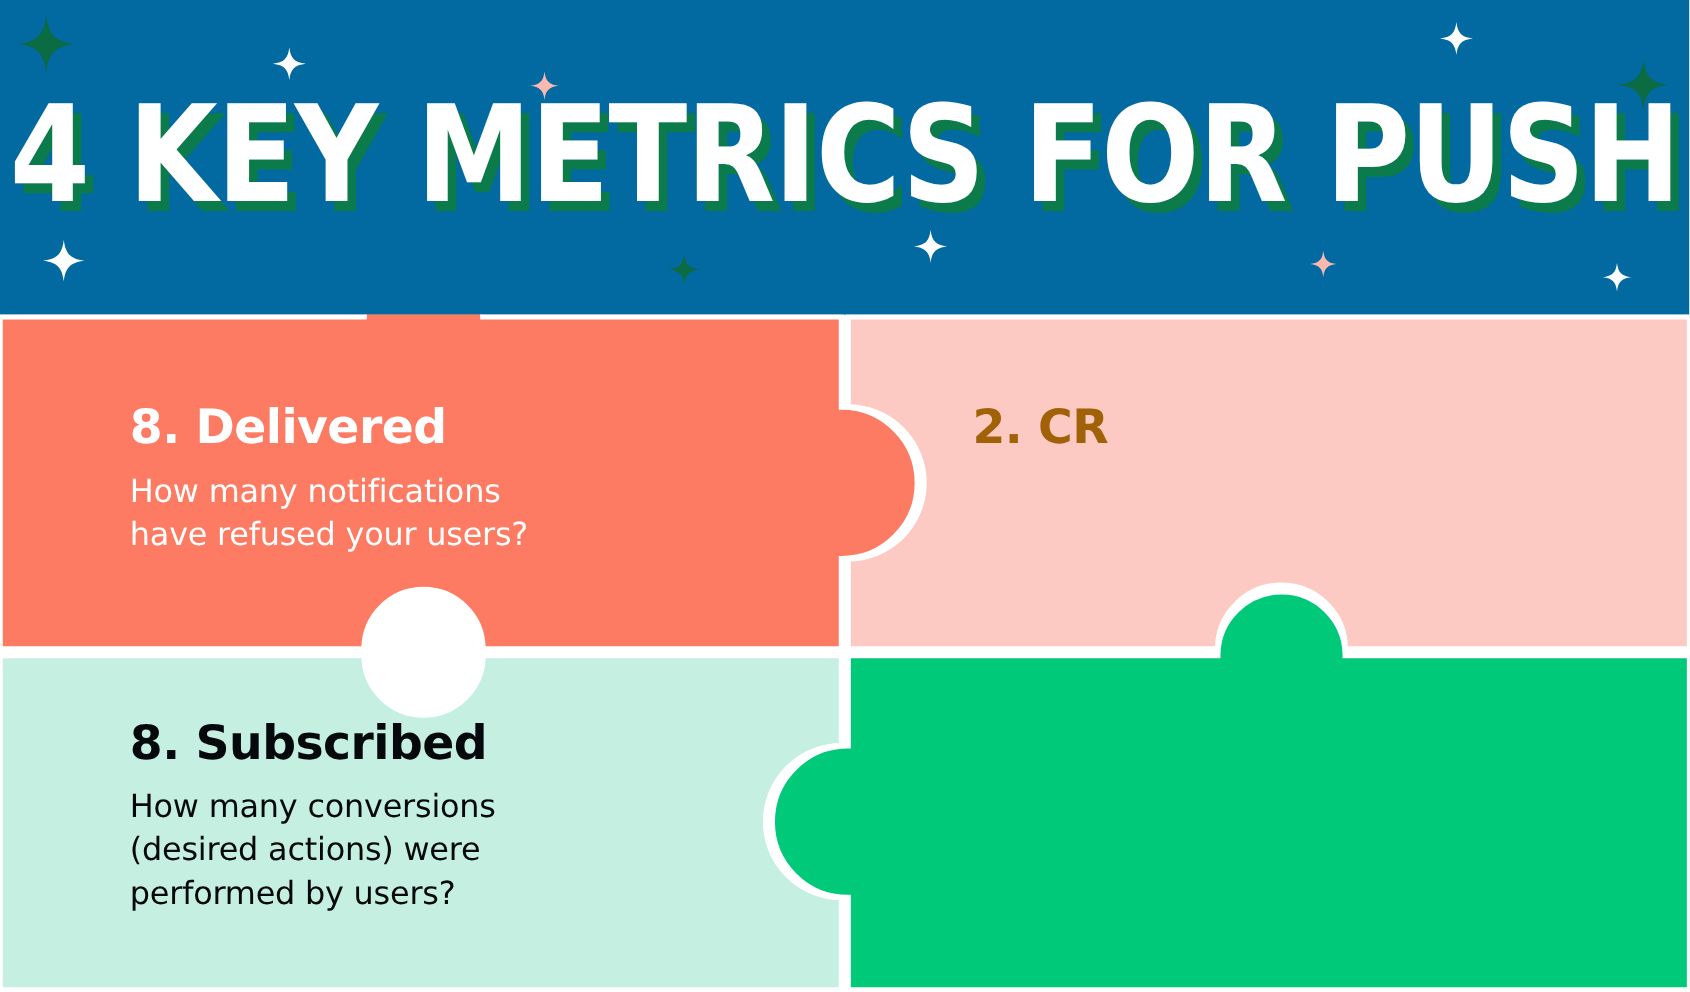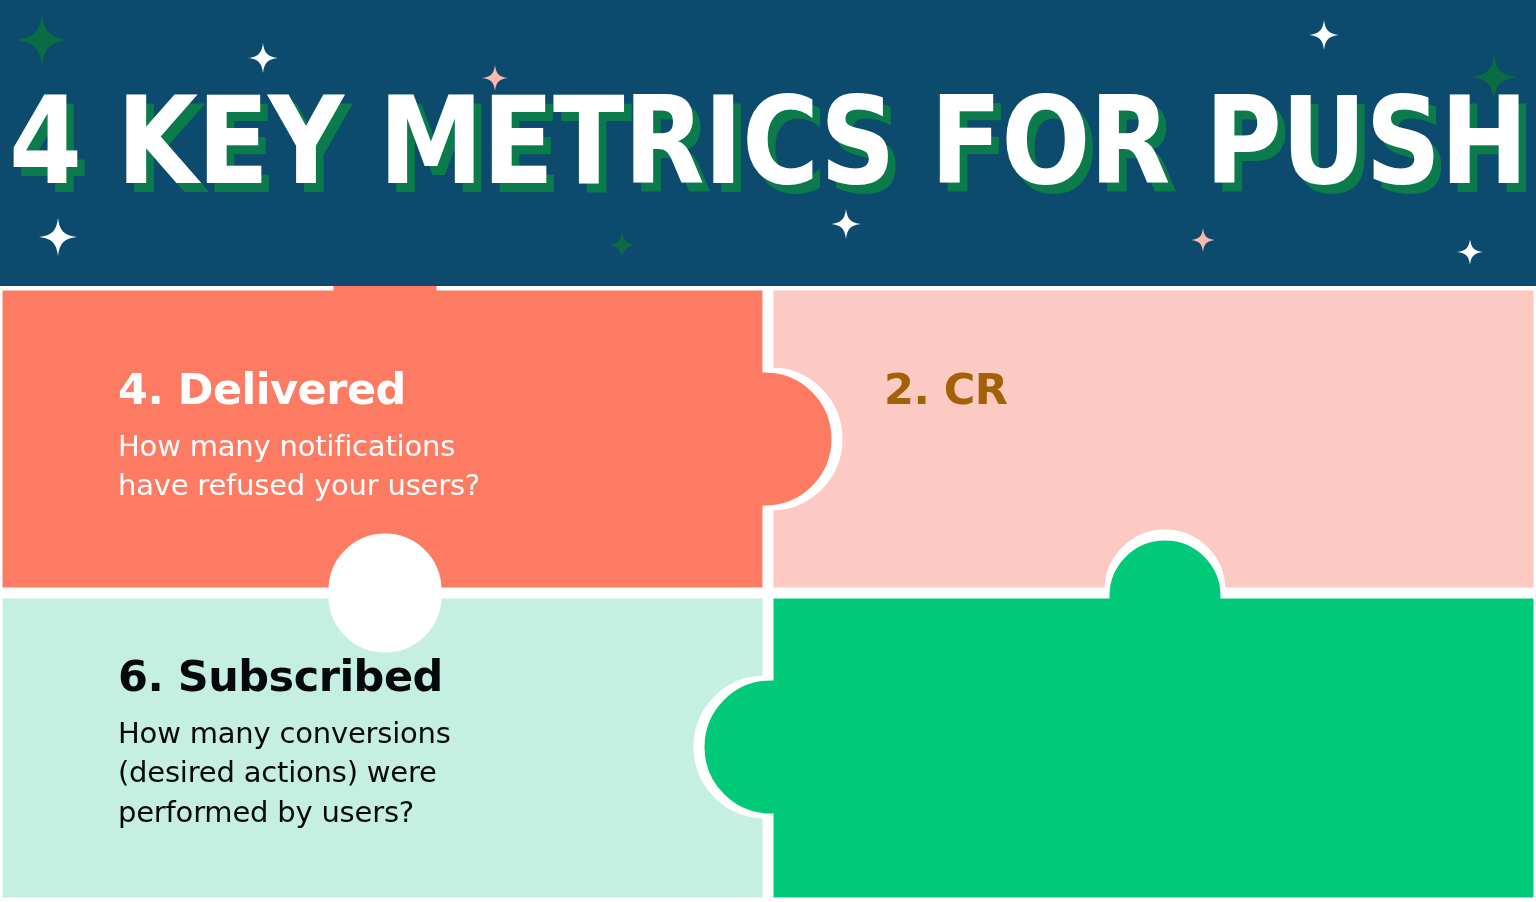--- a/index.html
+++ b/index.html
@@ -13,21 +13,21 @@
     position:relative;
     width:1536px; height:902px;
     overflow:hidden;
     background:#ffffff;
   }
 
   
   #header {
     position:absolute; left:0; top:0;
     width:1536px; height:288px;
-    background:#0c4a6e;
+    background:#0369a1;
     overflow:hidden;
   }
   #title {
     position:absolute;
     left:0; top:0; width:1536px; height:288px;
     display:flex; align-items:center; justify-content:center;
     white-space:nowrap;
     font-family:"DejaVu Sans", sans-serif;
     font-weight:bold;
     font-size:122px;
@@ -160,30 +160,30 @@
              L1107,310
              A56,56 0 0 1 1223,310
              L1536,310
              L1536,614
              L771,614
              L771,530
              A56,56 0 0 1 771,392 Z"></path>
   </svg>
 
   <div class="cell on-coral" id="cell1">
-    <h2>4. Delivered</h2>
+    <h2>8. Delivered</h2>
     <p>How many notifications
 have refused your users?</p>
   </div>
 
   <div class="cell on-pink" id="cell2">
     <h2>2. CR</h2>
   </div>
 
   <div class="cell on-mint" id="cell3">
-    <h2>6. Subscribed</h2>
+    <h2>8. Subscribed</h2>
     <p>How  many conversions
 (desired actions) were
 performed by users?</p>
   </div>
 
 
 </div>
 
 </body></html>

